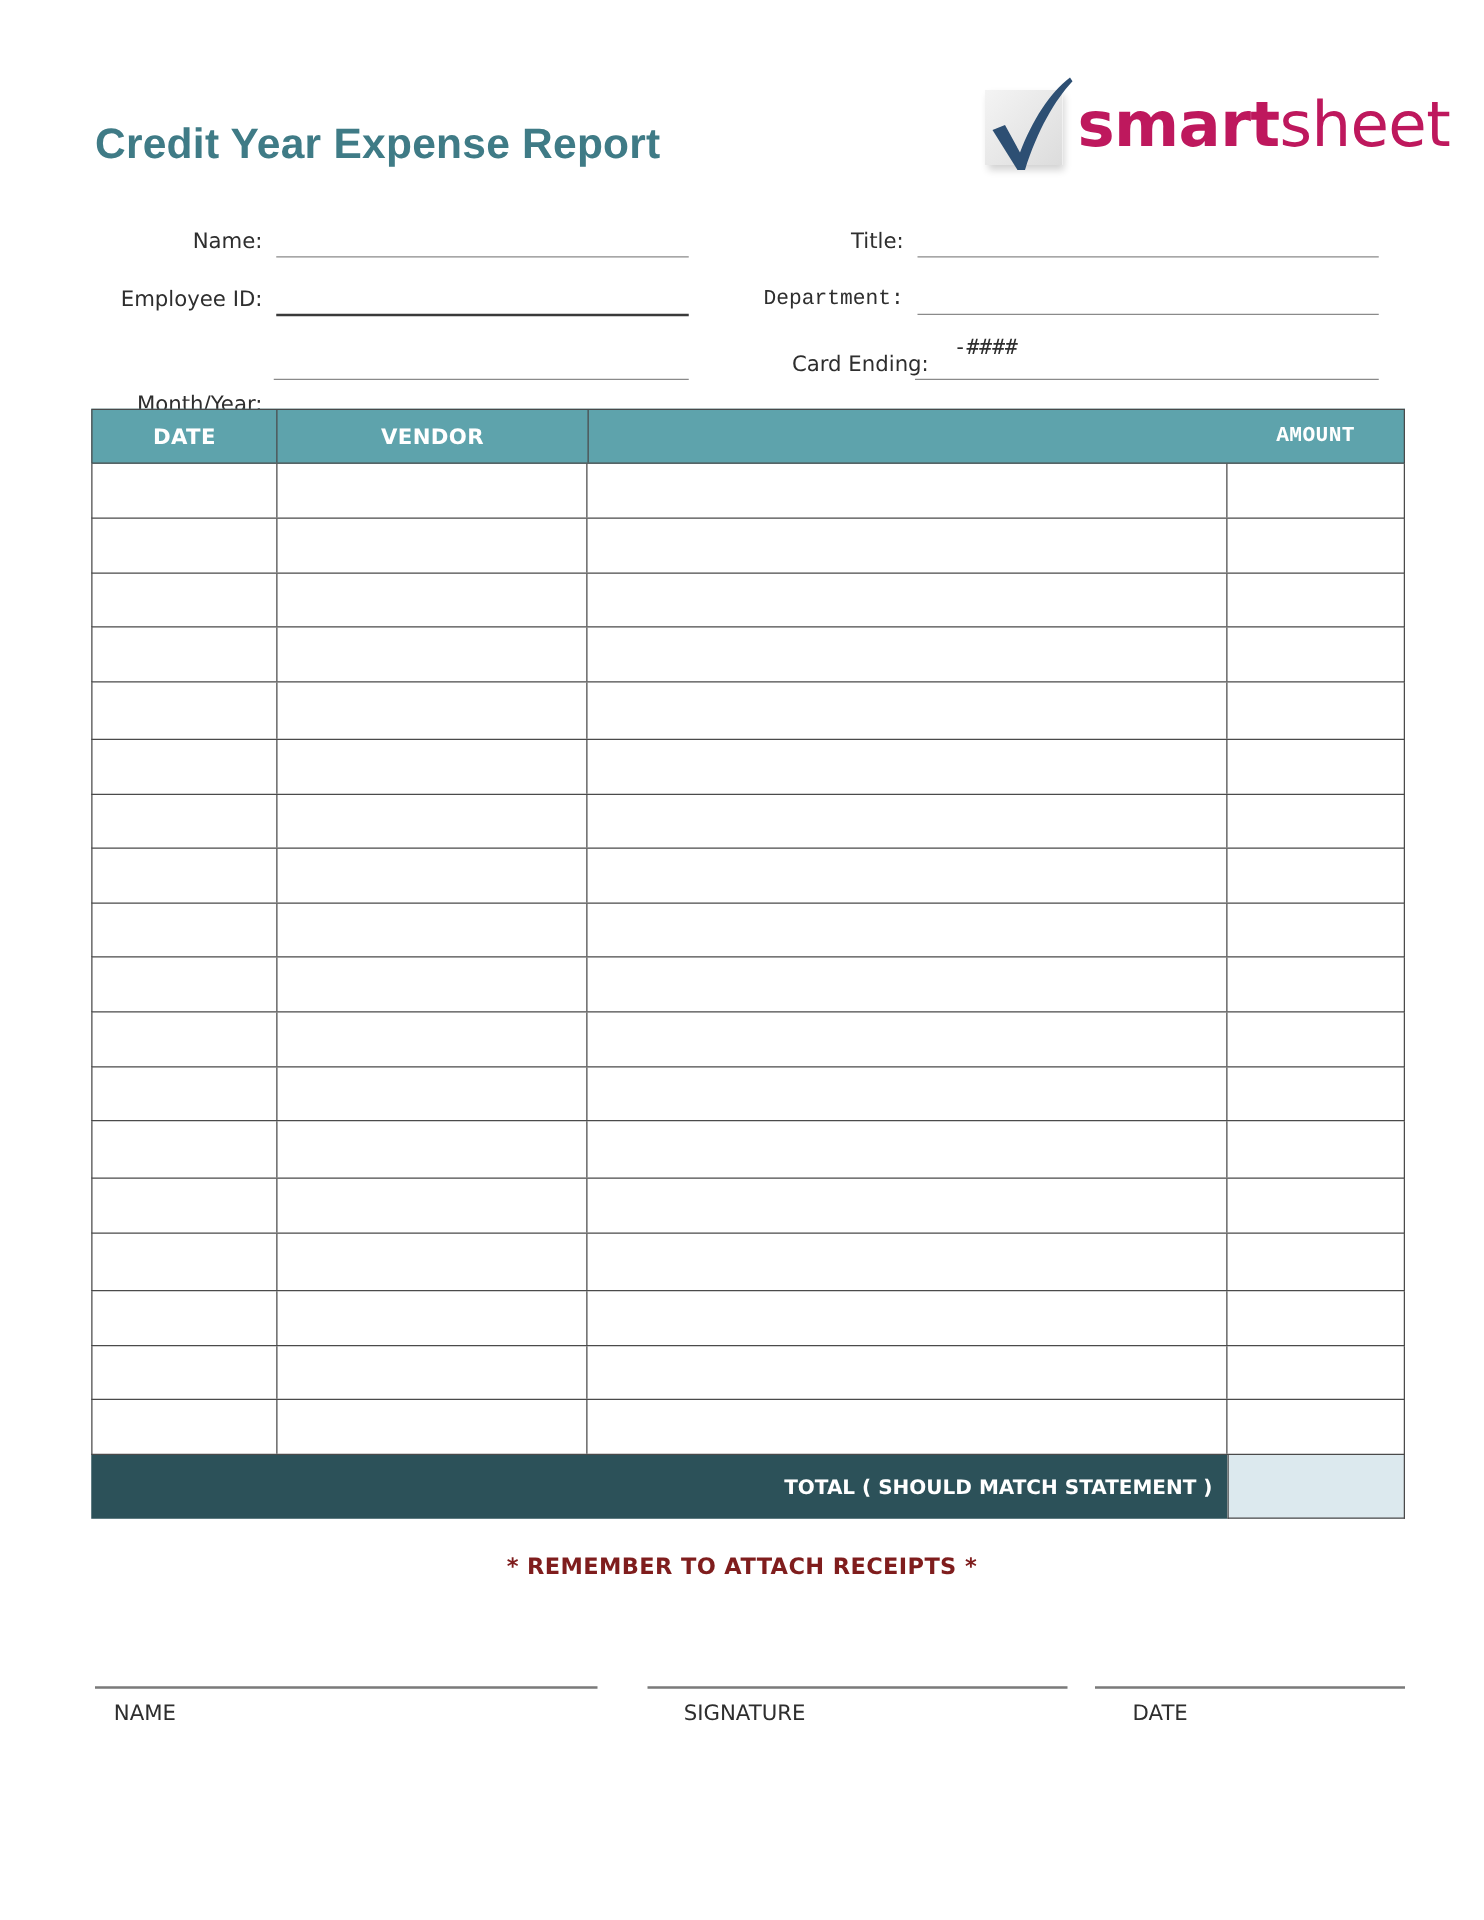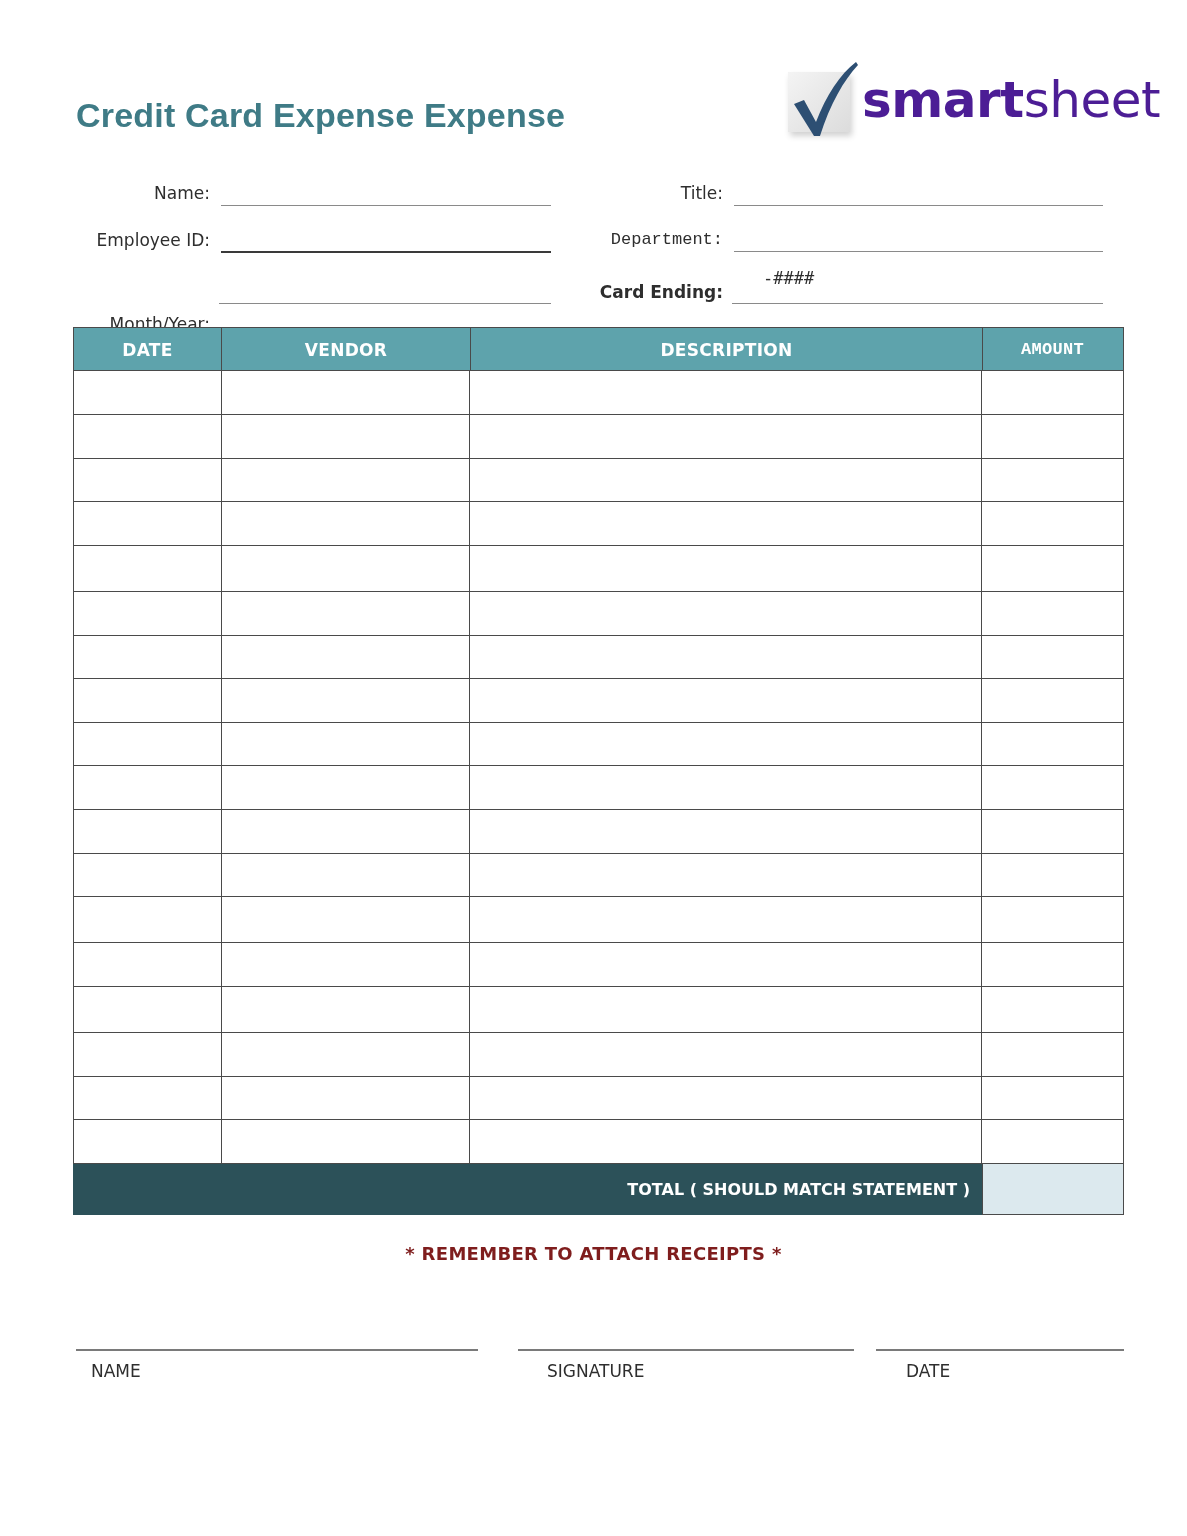--- a/index.html
+++ b/index.html
@@ -4,21 +4,21 @@
   <style>
     html, body { margin: 0; padding: 0; background: #ffffff; }
     body { width: 1187px; height: 1536px; position: relative; overflow: hidden; font-family: "DejaVu Sans", sans-serif; color: #2b2b2b; }
     .abs { position: absolute; }
 
     .title { left: 76px; top: 96px; font-family: "Liberation Sans", sans-serif; font-weight: bold; font-size: 34px; color: #3f7b86; letter-spacing: 0.2px; white-space: nowrap; }
 
     .logo { left: 786px; top: 60px; width: 370px; height: 86px; }
     .logo-box { position: absolute; left: 2px; top: 12px; width: 62px; height: 60px; background: linear-gradient(135deg, #f4f4f4 0%, #dcdcdc 100%); box-shadow: 2px 4px 6px rgba(0,0,0,0.18); }
     .logo-check { position: absolute; left: 0; top: 0; }
-    .logo-text { position: absolute; left: 76px; top: 10px; font-family: "DejaVu Sans", sans-serif; font-size: 50px; color: #4c1d95; letter-spacing: -0.5px; white-space: nowrap; line-height: 60px; }
+    .logo-text { position: absolute; left: 76px; top: 10px; font-family: "DejaVu Sans", sans-serif; font-size: 50px; color: #be185d; letter-spacing: -0.5px; white-space: nowrap; line-height: 60px; }
     .logo-text .bold { font-weight: bold; }
 
     .field-label { font-family: "DejaVu Sans", sans-serif; font-size: 17px; color: #2e2e2e; text-align: right; white-space: nowrap; }
     .field-line { height: 0; border-top: 1.5px solid #8a8a8a; }
     .field-line.dark { border-top: 2px solid #3a3a3a; }
     .field-value { font-family: "DejaVu Sans Mono", monospace; font-size: 17px; color: #2e2e2e; white-space: nowrap; }
 
     .table { left: 73px; top: 327px; width: 1051px; }
     .thead { position: absolute; left: 0; top: 0; width: 1051px; height: 44px; background: #5ea3ac; border: 1.5px solid #4a4a4a; box-sizing: border-box; }
     .th { position: absolute; top: 0; height: 42px; line-height: 44px; text-align: center; color: #ffffff; font-family: "DejaVu Sans", sans-serif; font-weight: bold; font-size: 17px; letter-spacing: 0.3px; border-right: 1.5px solid #4a4a4a; box-sizing: border-box; }
@@ -32,21 +32,21 @@
     .total-cell { position: absolute; left: 909px; width: 142px; height: 51px; background: #dce9ee; border: 1.5px solid #4a4a4a; border-top: none; box-sizing: border-box; }
 
     .reminder { left: 0; width: 1187px; top: 1243px; text-align: center; font-family: "DejaVu Sans", sans-serif; font-weight: bold; font-size: 18px; color: #7f1d1d; letter-spacing: 0.3px; }
 
     .sig-line { height: 0; border-top: 2px solid #7a7a7a; top: 1349px; }
     .sig-label { top: 1361px; font-family: "DejaVu Sans", sans-serif; font-size: 17px; color: #2e2e2e; white-space: nowrap; }
   </style>
 </head>
 <body>
 
-<div class="abs title">Credit Card Expense Expense</div>
+<div class="abs title">Credit Year Expense Report</div>
 
 <div class="abs logo">
   <div class="logo-box"></div>
   <svg class="logo-check" width="80" height="86" viewBox="0 0 80 86">
     <path d="M8 44 L18 40 L30 62 C40 36 54 14 70 2 L72 5 C58 20 44 44 34 76 L28 76 Z" fill="#2d4f73"></path>
   </svg>
   <div class="logo-text"><span class="bold">smart</span><span>sheet</span></div>
 </div>
 
 <div class="abs field-label" style="right:977px; top:183px;">Name:</div>
@@ -57,29 +57,28 @@
 
 <div class="abs field-label" style="right:977px; top:282px;margin-top:32px;">Month/Year:</div>
 <div class="abs field-line" style="left:219px; top:303px; width:332px;"></div>
 
 <div class="abs field-label" style="right:464px; top:183px;">Title:</div>
 <div class="abs field-line" style="left:734px; top:205px; width:369px;"></div>
 
 <div class="abs field-label" style="right:464px; top:230px;font-family:Liberation Mono, monospace;">Department:</div>
 <div class="abs field-line" style="left:734px; top:251px; width:369px;"></div>
 
-<div class="abs field-label" style="right:464px; top:282px;font-weight:bold;">Card Ending:</div>
+<div class="abs field-label" style="right:444px; top:282px;">Card Ending:</div>
 <div class="abs field-value" style="left:763px; top:268px;">-####</div>
 <div class="abs field-line" style="left:732px; top:303px; width:371px;"></div>
 
 <div class="abs table">
   <div class="thead">
     <div class="th" style="left:0; width:148px;">DATE</div>
     <div class="th" style="left:148px; width:249px;">VENDOR</div>
-    <div class="th" style="left:397px; width:512px;">DESCRIPTION</div>
     <div class="th" style="left:909px; width:139px;font-family:Liberation Mono, monospace;">AMOUNT</div>
   </div>
   <div id="rows">
       <div class="row" style="top: 44px; height: 44px;">
         <div class="cell" style="left: 0px; width: 148px;"></div>
         <div class="cell" style="left: 146.5px; width: 249px;"></div>
         <div class="cell" style="left: 395.5px; width: 512px;"></div>
         <div class="cell" style="left: 907.5px; width: 142px;"></div>
       </div>
       <div class="row" style="top: 88px; height: 44px;">

